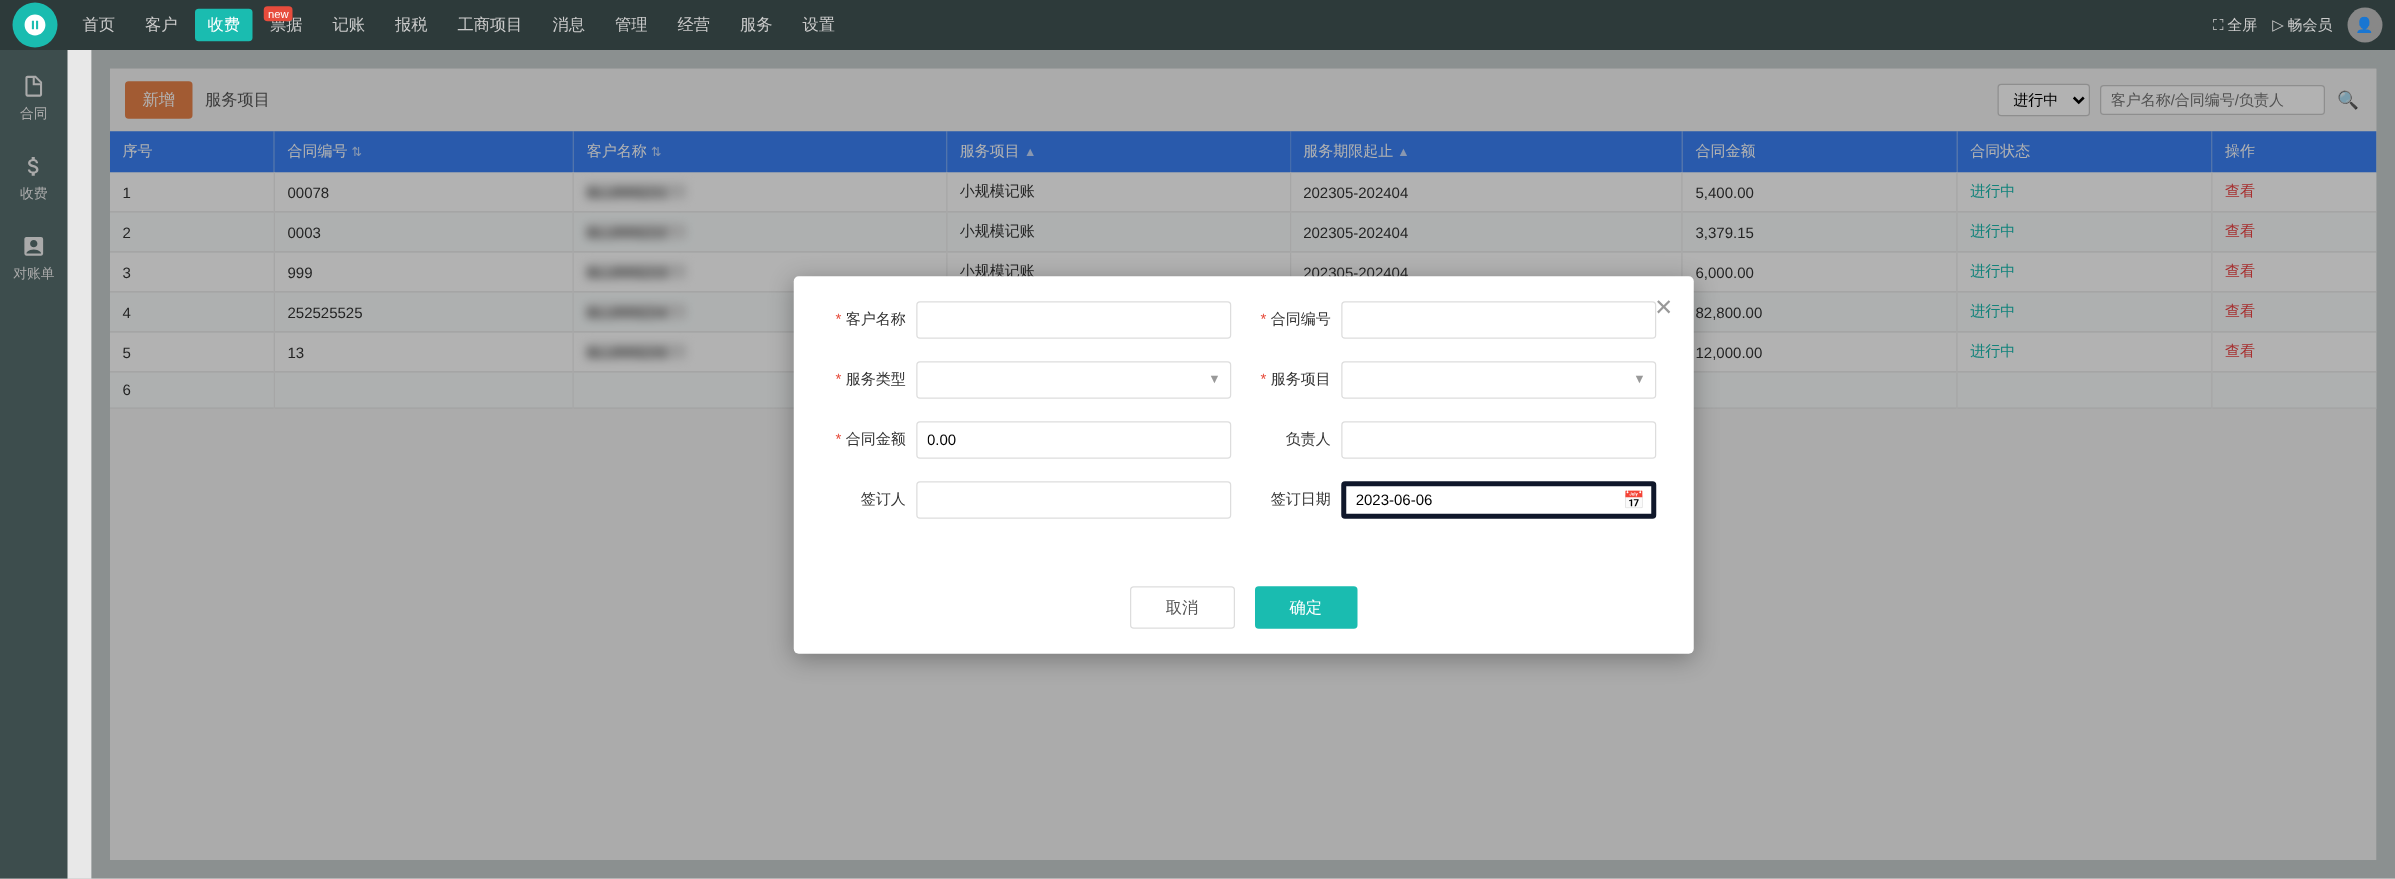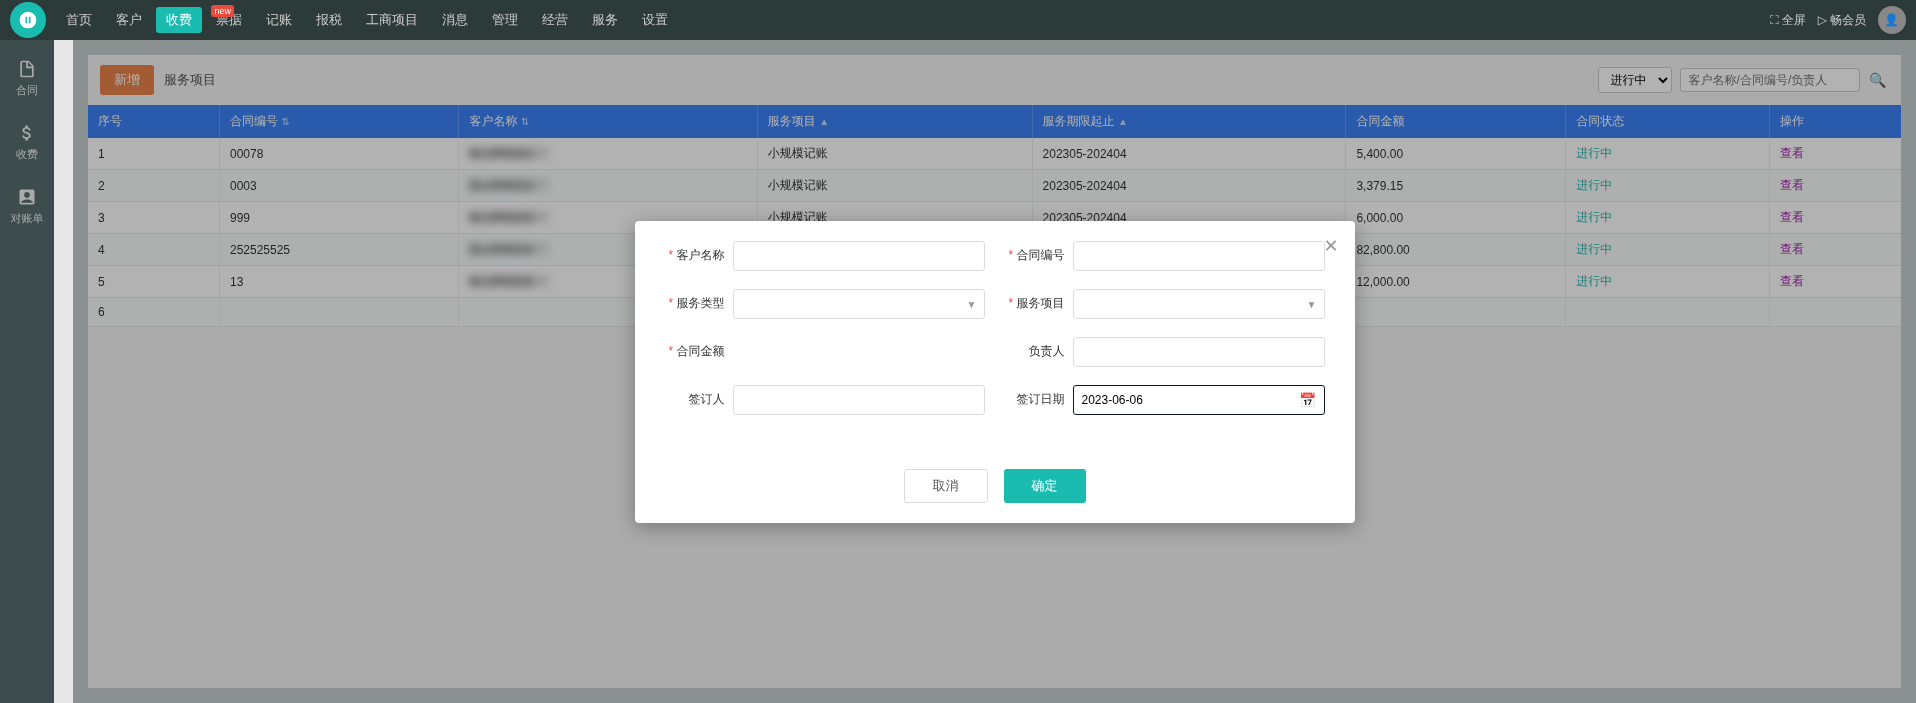--- a/index.html
+++ b/index.html
@@ -184,21 +184,21 @@
       border-bottom: 1px solid #e8e8e8;
     }
     .data-table tbody tr:nth-child(even) { background: #f9fdfd; }
     .data-table tbody td {
       padding: 7px 10px;
       color: #333;
       border-right: 1px solid #eee;
     }
     .data-table tbody td:last-child { border-right: none; }
     .sort-icon { font-size: 10px; opacity: 0.7; }
-    .link-text { color: #a21caf; cursor: pointer; }
+    .link-text { color: #ef4444; cursor: pointer; }
     .status-badge {
       color: #1abcb0;
       font-size: 12px;
     }
     .blurred { filter: blur(4px); background: #ddd; height: 12px; border-radius: 2px; display: inline-block; min-width: 80px; }
 
     
     .modal-overlay {
       position: absolute;
       top: 0; left: 0; right: 0; bottom: 0;
@@ -293,21 +293,21 @@
       pointer-events: none;
     }
     .date-wrapper {
       flex: 1;
       position: relative;
       display: flex;
       align-items: center;
     }
     .date-wrapper input {
       width: 100%;
-      border: 1px solid #0f172a;
+      border: 4px solid #0f172a;
       border-radius: 3px;
       padding: 6px 30px 6px 8px;
       font-size: 12px;
       outline: none;
       height: 30px;
     }
     .date-wrapper .cal-icon {
       position: absolute;
       right: 8px;
       color: #999;
@@ -533,20 +533,21 @@
                 <select>
                   <option value=""></option>
                 </select>
               </div>
             </div>
           </div>
 
           <div class="form-row">
             <div class="form-group">
               <label class="form-label required">合同金额</label>
+              <input class="form-input" type="text" value="0.00" style="">
             </div>
             <div class="form-group">
               <label class="form-label">负责人</label>
               <input class="form-input" type="text" style="">
             </div>
           </div>
 
           <div class="form-row">
             <div class="form-group">
               <label class="form-label">签订人</label>

